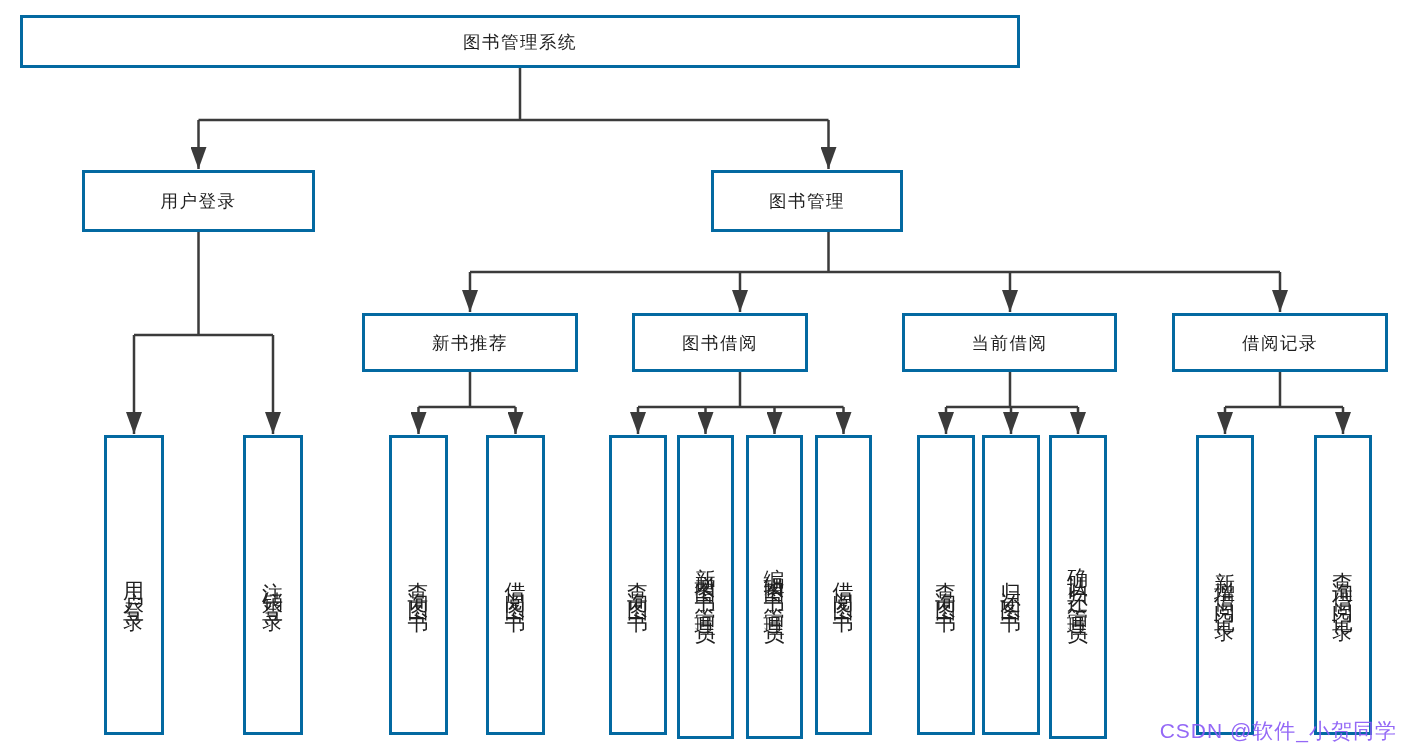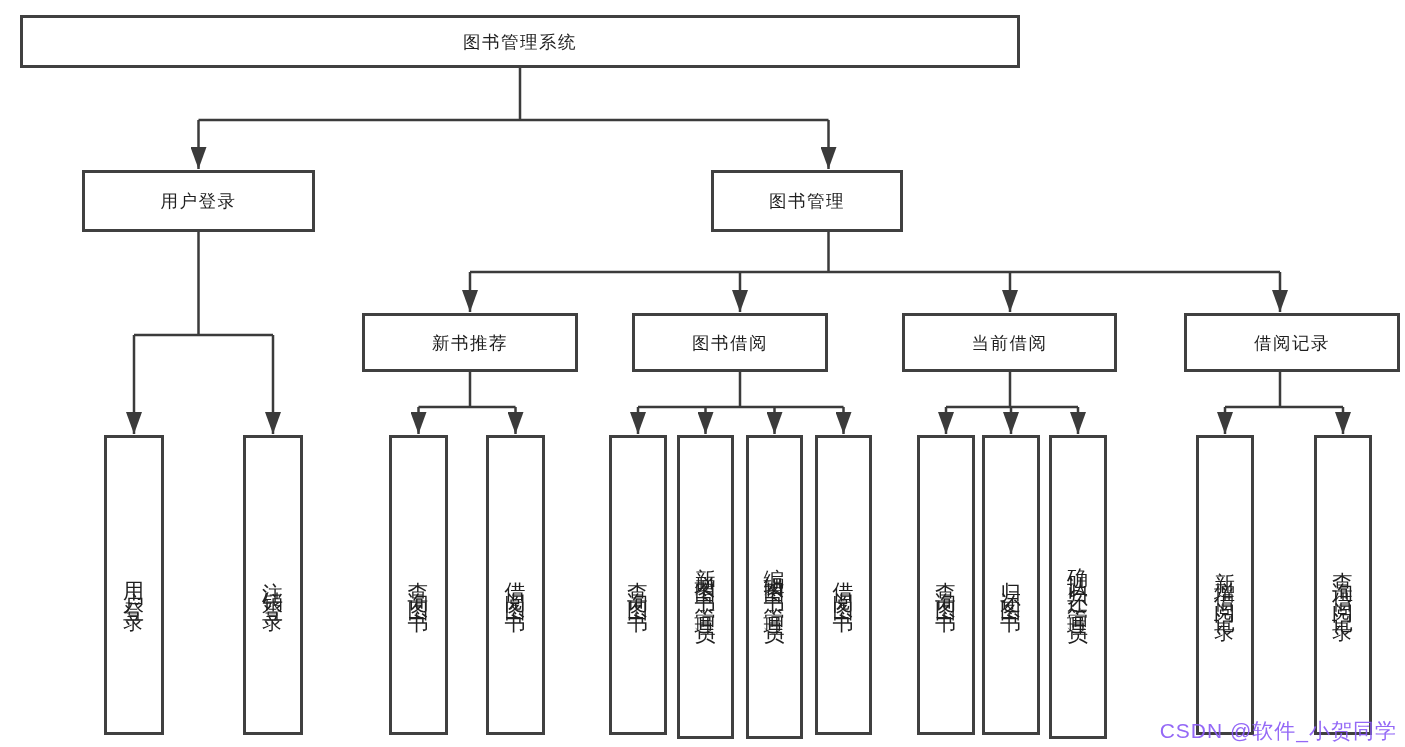--- a/index.html
+++ b/index.html
@@ -7,21 +7,21 @@
   body { font-family: "Liberation Sans", sans-serif; }
   #canvas {
     position: relative;
     width: 1405px;
     height: 747px;
     background: #ffffff;
     overflow: hidden;
   }
   .box {
     position: absolute;
-    border: 3px solid #404040;
+    border: 3px solid #0369a1;
     background: #ffffff;
     display: flex;
     align-items: center;
     justify-content: center;
     color: #1f1f1f;
   }
   .hbox { font-size: 17.5px; letter-spacing: 1.5px; }
   .leaf { top: 435px; height: 300px; }
   .leaf.tall { height: 304px; }
   .vtext {
@@ -106,27 +106,27 @@
   <div class="box hbox" style="left:82px; top:170px; width:233px; height:62px;">
     <span>用户登录</span>
   </div>
   <div class="box hbox" style="left:711px; top:170px; width:192px; height:62px;">
     <span>图书管理</span>
   </div>
 
   <div class="box hbox" style="left:362px; top:313px; width:216px; height:59px;text-align:right;">
     <span>新书推荐</span>
   </div>
-  <div class="box hbox" style="left:632px; top:313px; width:196px; height:59px;">
+  <div class="box hbox" style="left:632px; top:313px; width:176px; height:59px;">
     <span>图书借阅</span>
   </div>
   <div class="box hbox" style="left:902px; top:313px; width:215px; height:59px;">
     <span>当前借阅</span>
   </div>
-  <div class="box hbox" style="left:1172px; top:313px; width:216px; height:59px;margin-left:12px;">
+  <div class="box hbox" style="left:1172px; top:313px; width:216px; height:59px;">
     <span>借阅记录</span>
   </div>
 
   <div class="box leaf" style="left:104px; width:60px;">
     <span class="vtext">用户登录</span>
   </div>
   <div class="box leaf" style="left:243px; width:60px;">
     <span class="vtext">注销登录</span>
   </div>
 

